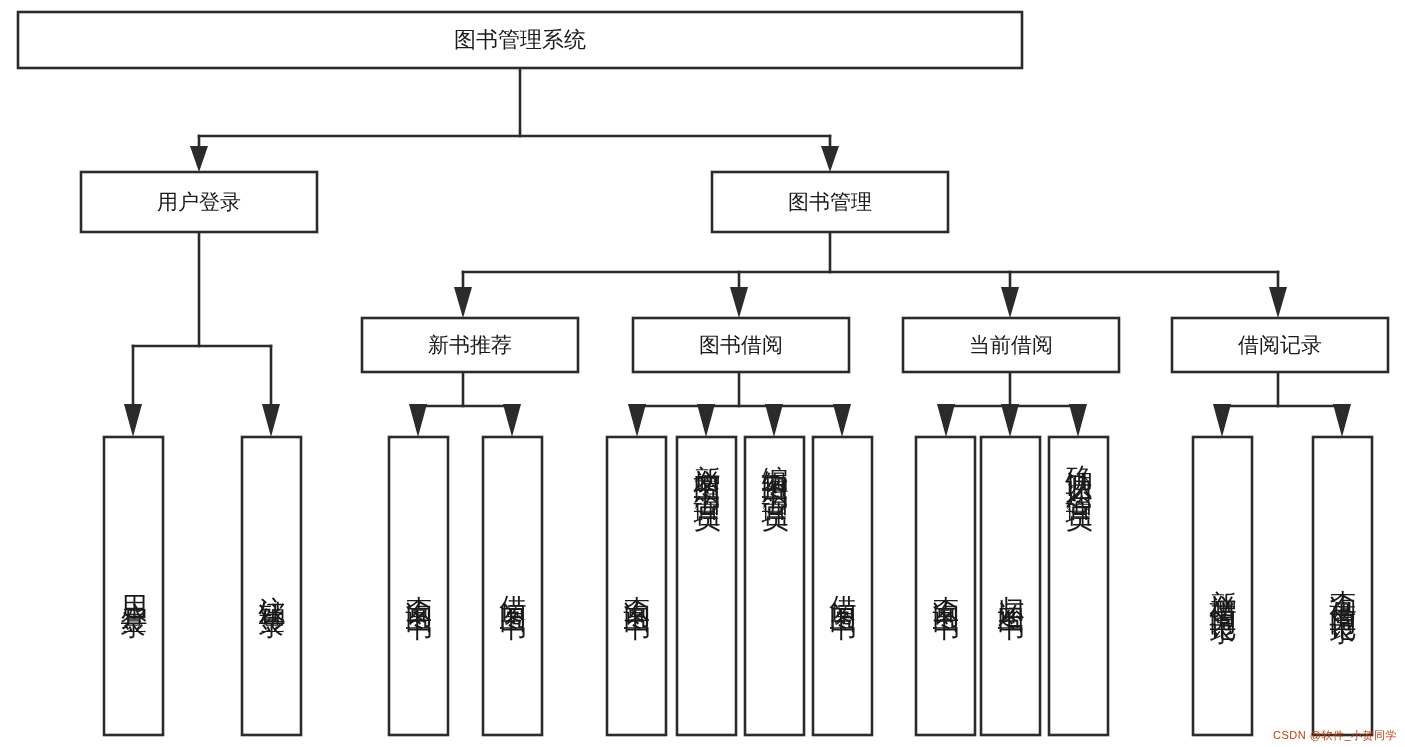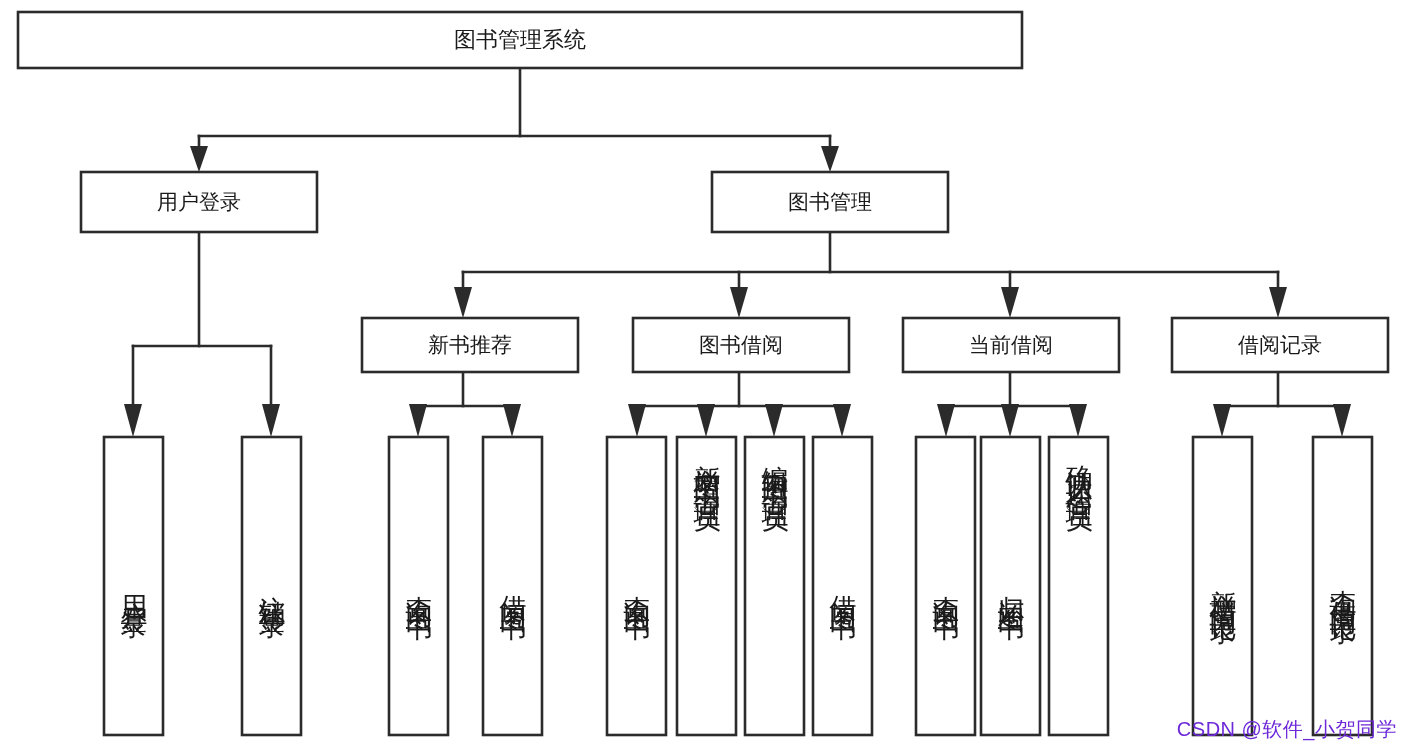--- a/index.html
+++ b/index.html
@@ -73,22 +73,22 @@
     line-height: 1.0;
     letter-spacing: 6px;
     color: #1a1a1a;
     white-space: nowrap;
   }
   .watermark {
     position: absolute;
     right: 8px;
     bottom: 4px;
     font-family: "Liberation Sans", "DejaVu Sans", sans-serif;
-    font-size: 20px;
-    color: #6d28d9;
+    font-size: 11px;
+    color: #c2410c;
     letter-spacing: 0.5px;
     white-space: nowrap;
     margin-top: 39px;
   }
 </style>
 </head>
 <body>
 
 <div id="diagram-root">
 

